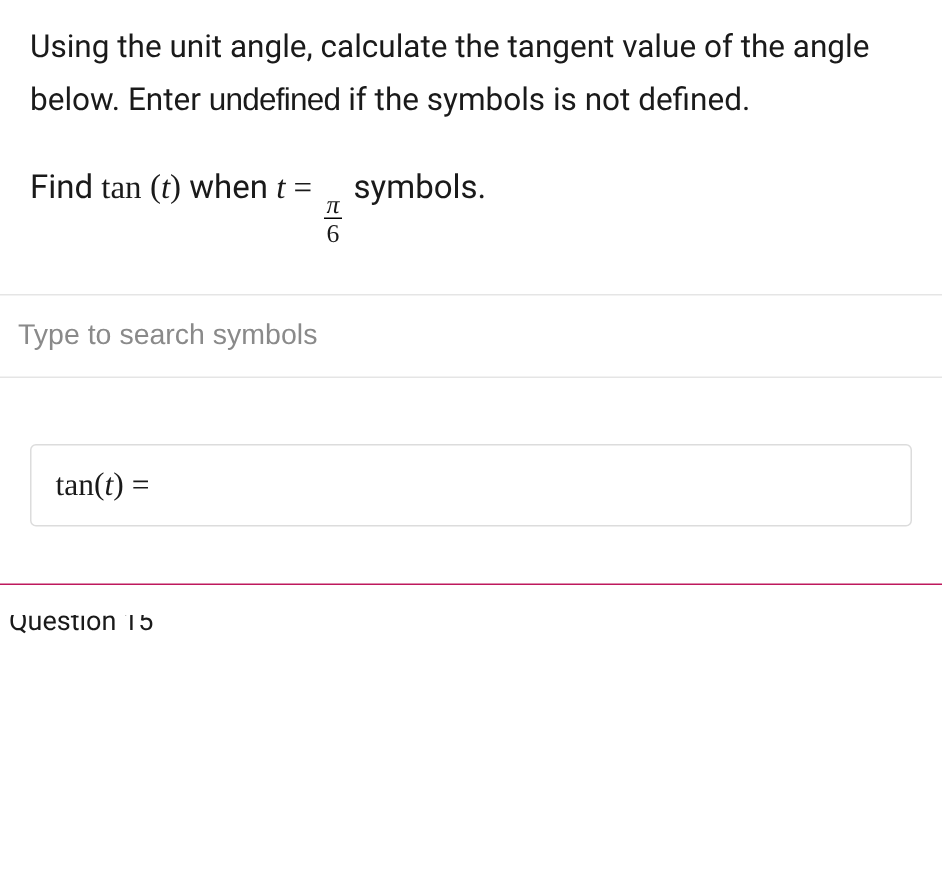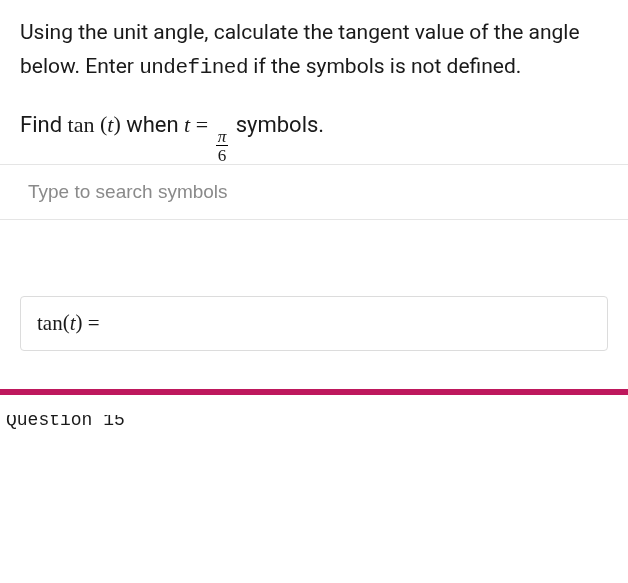--- a/index.html
+++ b/index.html
@@ -14,26 +14,27 @@
   .container {
     width: 628px;
     padding: 16px 20px 0 20px;
   }
   .instruction {
     font-size: 21px;
     line-height: 1.6;
     margin-bottom: 24px;
   }
   .undef {
-    font-family: Liberation Mono, monospace;
+    font-family: Liberation Sans, sans-serif;
     letter-spacing: -0.5px;
   }
   .question {
     font-size: 22px;
     line-height: 1.5;
+    margin-bottom: 32px;
   }
   .serif {
     font-family: "Cambria Math", "Georgia", "Times New Roman", serif;
   }
   .italic { font-style: italic; }
   .paren {
     position: relative;
     top: -1px;
   }
   .frac {
@@ -57,30 +58,30 @@
     border-bottom: 1px solid #e5e5e5;
     padding: 16px 0;
     margin: 0 -20px;
   }
   .search-input {
     width: 100%;
     border: none;
     outline: none;
     font-size: 19px;
     color: #ec4899;
-    padding: 0 28px;
+    padding: 0 12px;
     background: transparent;
   }
   .search-input::placeholder {
     color: #8a8a8a;
   }
   .answer-area {
-    margin: 76px -20px 20px -20px;
+    margin: 44px -20px 20px -20px;
     padding: 0 20px 10px 20px;
-    border-bottom: 6px solid #be185d;
+    border-bottom: 1px solid #be185d;
   }
   .answer-box {
     border: 1px solid #dcdcdc;
     border-radius: 4px;
     background: #fff;
     padding: 14px 16px;
     min-height: 54px;
     display: flex;
     align-items: center;
     margin-bottom: 28px;
@@ -89,21 +90,20 @@
     font-size: 21px;
   }
   .bottom-cut {
     margin-top: 12px;
     font-size: 18px;
     color: #1a1a1a;
     margin-left: -14px;
     overflow: hidden;
     height: 14px;
     line-height: 10px;
-    font-family: Liberation Mono, monospace;
   }
 </style>
 </head>
 <body>
 
 <div class="container">
 
   <div class="instruction">
     <span>Using the unit angle, calculate the tangent value of the angle below. Enter </span><span class="undef">undefined</span><span> if the symbols is not defined.</span>
   </div>

